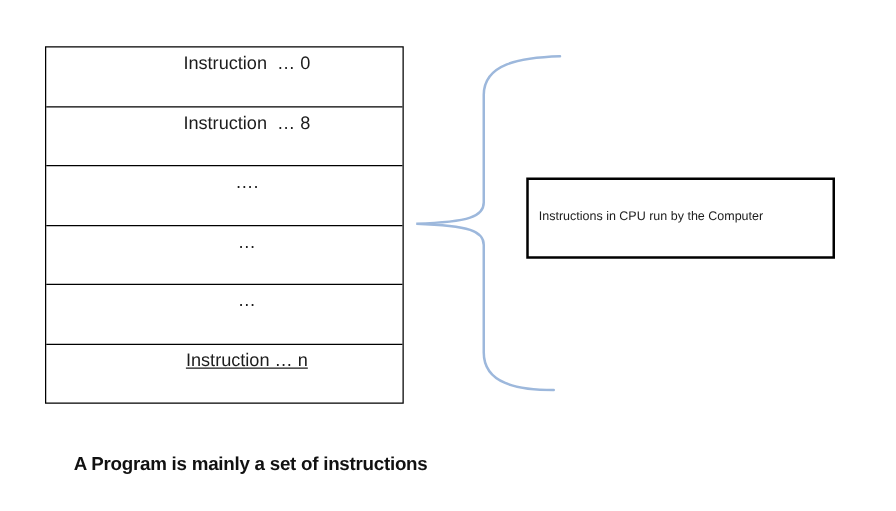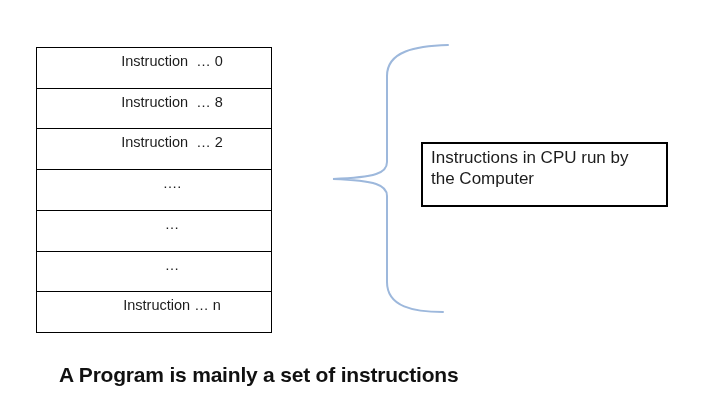--- a/index.html
+++ b/index.html
@@ -12,86 +12,86 @@
     position: relative;
     width: 717px;
     height: 409px;
     background: #ffffff;
     overflow: hidden;
   }
   
   .instruction-stack {
     position: absolute;
     left: 36px;
-    top: 47px;
-    width: 236px;
+    top: 37px;
+    width: 287px;
     height: 286px;
     border: 1px solid #000;
     box-sizing: border-box;
     display: flex;
     flex-direction: column;
   }
   .stack-row {
     flex: 1 1 0;
     border-bottom: 1px solid #000;
     box-sizing: border-box;
     text-align: center;
     padding-top: 3px;
     padding-left: 36px; 
     font-size: 14.5px;
     line-height: 20px;
     color: #1c1c1c;
     white-space: pre;
   }
   .stack-row:last-child {
     border-bottom: none;
+    text-decoration: underline;
   }
   
   .brace-wrap {
     position: absolute;
     left: 330px;
     top: 42px;
     width: 122px;
     height: 276px;
   }
   
   .callout-box {
     position: absolute;
     left: 421px;
     top: 142px;
     width: 247px;
     height: 65px;
     border: 2px solid #000;
     box-sizing: border-box;
-    padding: 4px 10px 0 8px;
-    font-size: 17px;
+    padding: 20px 10px 0 8px;
+    font-size: 10px;
     line-height: 20.5px;
     color: #1c1c1c;
   }
   
   .caption {
     position: absolute;
     left: 59px;
     top: 363px;
-    font-size: 21px;
+    font-size: 15px;
     font-weight: bold;
     color: #111;
     letter-spacing: -0.2px;
     white-space: pre;
   }
 </style>
 </head>
 <body>
 
 <div class="canvas">
 
   <div class="instruction-stack">
     <div class="stack-row">Instruction  … 0</div>
     <div class="stack-row">Instruction  … 8</div>
-    <div class="stack-row">Instruction  … 2</div>
     <div class="stack-row">….</div>
     <div class="stack-row">…</div>
     <div class="stack-row">…</div>
     <div class="stack-row">Instruction … n</div>
   </div>
 
   <div class="brace-wrap">
     <svg width="122" height="276" viewBox="0 0 122 276" xmlns="http://www.w3.org/2000/svg">
       <path d="M 118 3
                C 86 4, 57 9, 57 34

